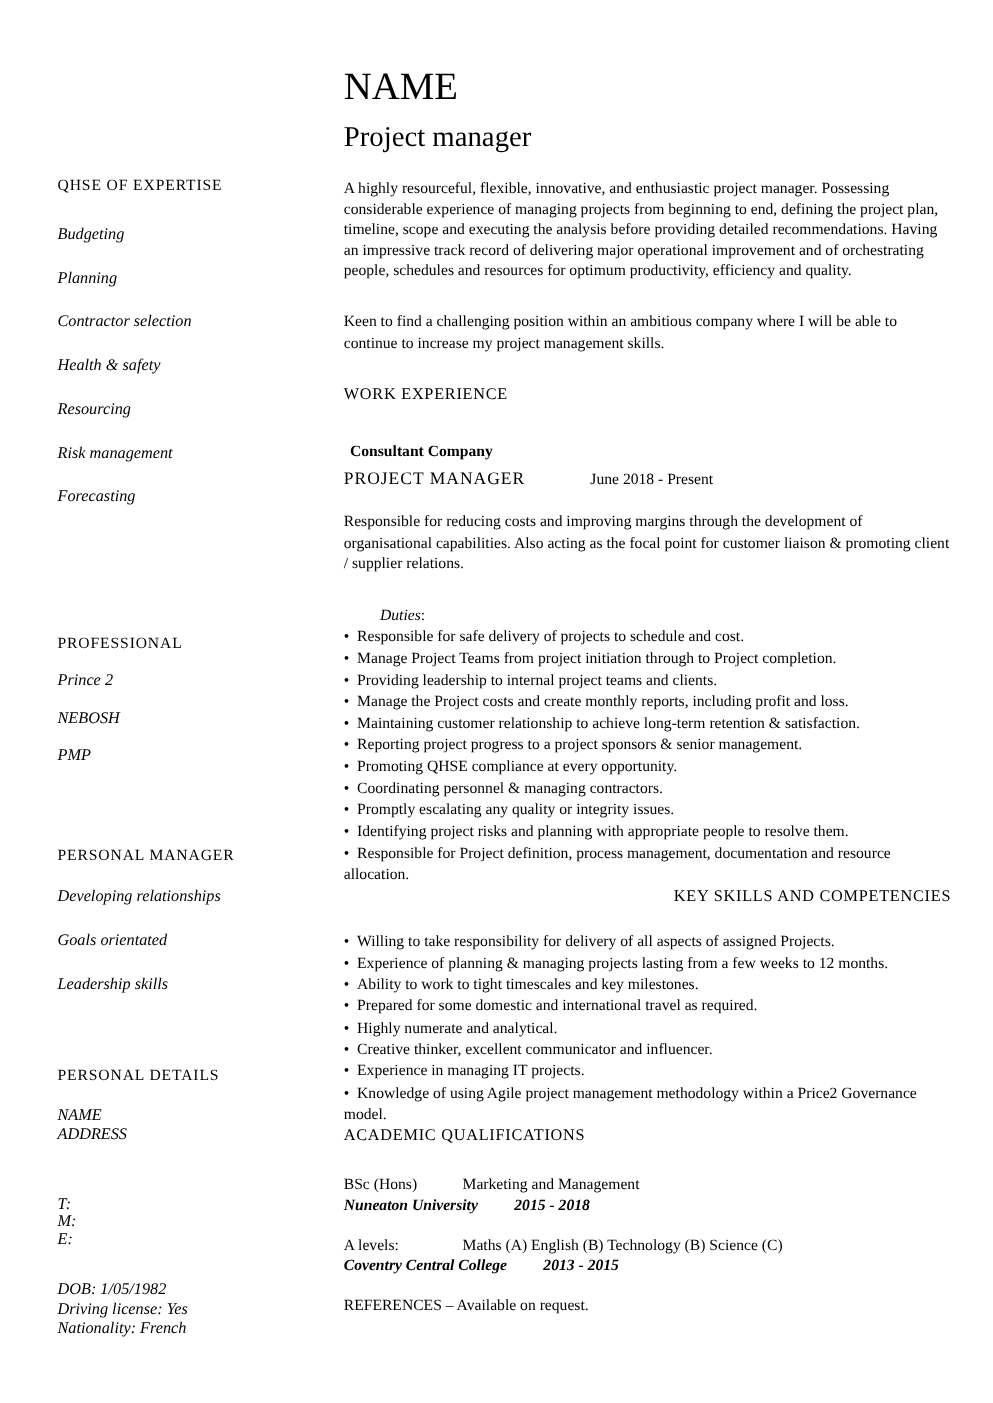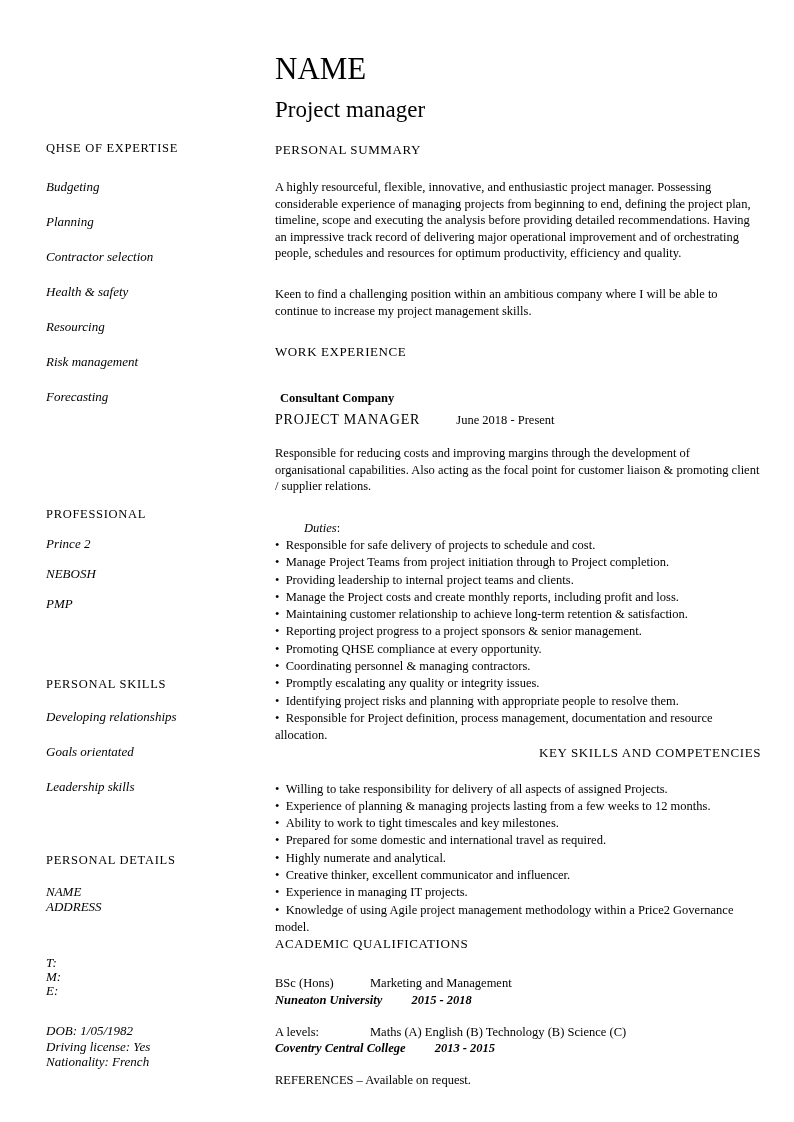--- a/index.html
+++ b/index.html
@@ -71,21 +71,21 @@
   .h-academic  { margin-bottom: 23px; }
 
   .para { margin: 0; line-height: 16.6px; }
   .p-summary1 { margin-bottom: 24px; }
   .p-summary2 { margin-bottom: 25px; }
   .p-jobdesc  { margin-bottom: 25px; }
 
   .company-line { font-weight: bold; margin: 5px; line-height: 15px; }
   .title-row { margin: 0 0 16px 0; line-height: 18px; }
   .job-title { font-size: 14px; letter-spacing: 0.8px; }
-  .job-dates { font-size: 12.5px; margin-left: 33px; }
+  .job-dates { font-size: 12.5px; margin-left: 49px; }
 
   .duties-line { margin: 0 0 1px 0; line-height: 16px; }
   .duties-label { font-weight: normal; font-style: italic; margin-left: 29px; }
 
   ul.bullets { list-style: none; margin: 0; padding: 0; }
   ul.bullets li { line-height: 17.3px; margin: 0; padding: 0; }
   ul.bullets li::before { content: "\2022\00a0\00a0"; }
   .duties-list { margin-bottom: 19px; }
   .skills-list { margin-bottom: 21px; }
 
@@ -114,21 +114,21 @@
     </div>
 
     <div class="sb-group g-prof">
       <h4 class="sb-heading">PROFESSIONAL</h4>
       <div class="sb-item">Prince 2</div>
       <div class="sb-item">NEBOSH</div>
       <div class="sb-item">PMP</div>
     </div>
 
     <div class="sb-group g-skills">
-      <h4 class="sb-heading">PERSONAL SKILLS</h4>
+      <h4 class="sb-heading">PERSONAL MANAGER</h4>
       <div class="sb-item">Developing relationships</div>
       <div class="sb-item">Goals orientated</div>
       <div class="sb-item">Leadership skills</div>
     </div>
 
     <div class="sb-group g-details">
       <h4 class="sb-heading">PERSONAL DETAILS</h4>
       <div class="sb-item">NAME</div>
       <div class="sb-item">ADDRESS</div>
     </div>
@@ -145,21 +145,20 @@
       <div class="sb-item">Nationality: French</div>
     </div>
 
   </div>
 
   <div class="main">
 
     <h1 class="doc-name">NAME</h1>
     <h2 class="doc-role">Project manager</h2>
 
-    <h3 class="sec-heading h-summary">PERSONAL SUMMARY</h3>
     <p class="para p-summary1">A highly resourceful, flexible, innovative, and enthusiastic project manager. Possessing considerable experience of managing projects from beginning to end, defining the project plan, timeline, scope and executing the analysis before providing detailed recommendations. Having an impressive track record of delivering major operational improvement and of orchestrating people, schedules and resources for optimum productivity, efficiency and quality.</p>
     <p class="para p-summary2">Keen to find a challenging position within an ambitious company where I will be able to continue to increase my project management skills.</p>
 
     <h3 class="sec-heading h-work">WORK EXPERIENCE</h3>
 
     <p class="company-line">Consultant Company</p>
     <p class="title-row">
       <span class="job-title">PROJECT MANAGER</span>
       <span class="job-dates">June 2018  - Present</span>
     </p>

